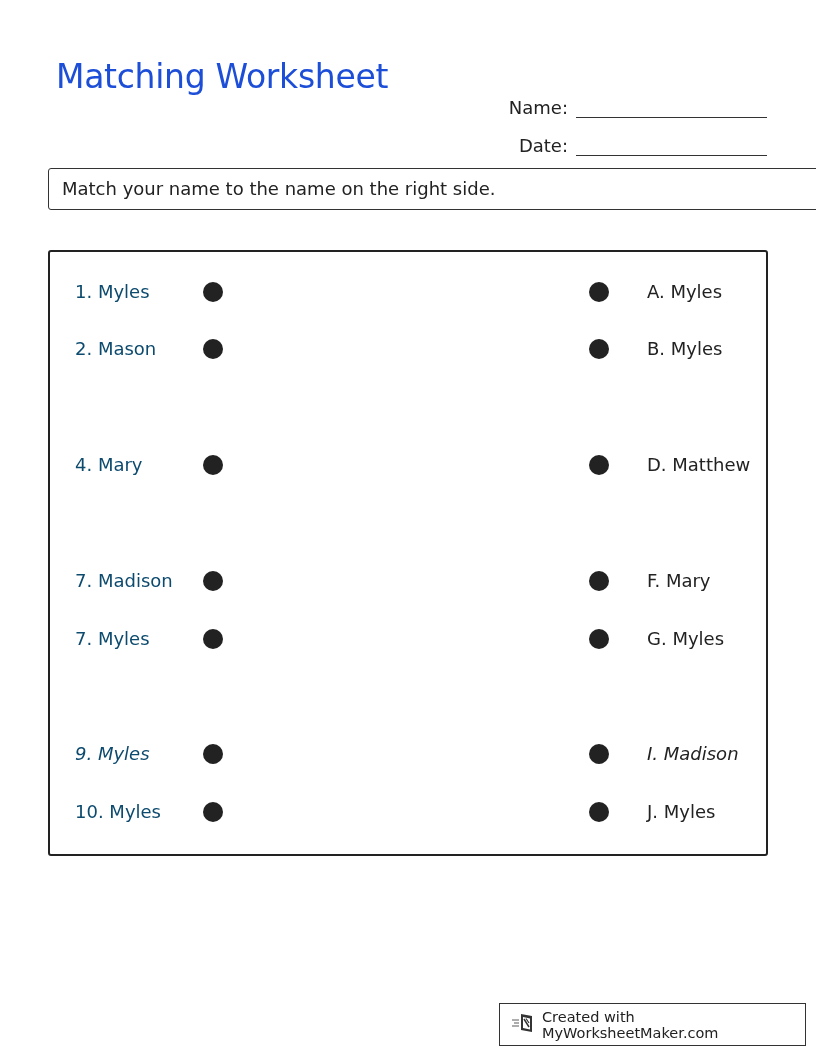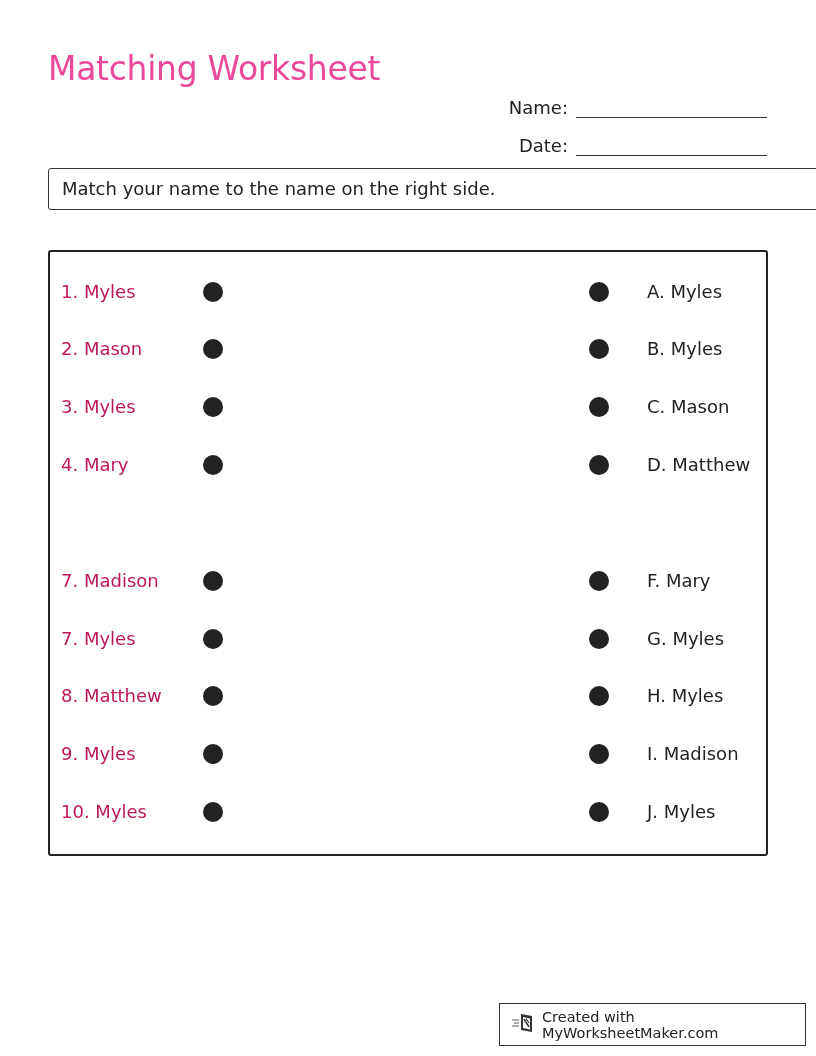--- a/index.html
+++ b/index.html
@@ -2,22 +2,22 @@
 <html><head>
   <meta charset="utf-8">
   <style>
     html, body { margin: 0; padding: 0; background: #ffffff; }
     body {
       width: 816px; height: 1056px; position: relative; overflow: hidden;
       font-family: "DejaVu Sans", sans-serif; color: #222222;
     }
     .title {
       position: absolute; left: 48px; top: 46px;
-      font-size: 33px; font-weight: normal; letter-spacing: -0.3px; color: #ec4899;
-      margin: 0; line-height: 46px;
+      font-size: 33px; font-weight: normal; letter-spacing: -0.3px; color: #1d4ed8;
+      margin: 8px; line-height: 46px;
     }
     .field { position: absolute; display: flex; align-items: flex-end; }
     .field-label {
       font-size: 18px; color: #222; text-align: right; width: 80px; margin-right: 8px;
       line-height: 24px;
       margin-top: 44px;
     }
     .field-line {
       width: 191px; height: 0; border-bottom: 1.5px solid #333; margin-bottom: 2px;
     }
@@ -27,21 +27,21 @@
       font-size: 18px; line-height: 40px; padding-left: 13px; color: #222;
     }
     .match-box {
       position: absolute; left: 48px; top: 250px; width: 720px; height: 606px;
       border: 2px solid #222; border-radius: 3px; box-sizing: border-box;
     }
     .row {
       position: absolute; left: 0; width: 100%; height: 30px;
     }
     .left-label {
-      position: absolute; left: 11px; top: 0; font-size: 18px; line-height: 30px; color: #be185d;
+      position: absolute; left: 25px; top: 0; font-size: 18px; line-height: 30px; color: #0c4a6e;
     }
     .right-label {
       position: absolute; left: 597px; top: 0; font-size: 18px; line-height: 30px; color: #222;
     }
     .dot {
       position: absolute; width: 20px; height: 20px; border-radius: 50%; background: #222;
       top: 5px;
     }
     .dot.left { left: 153px; }
     .dot.right { left: 539px; }
@@ -75,51 +75,39 @@
     <span class="dot left"></span>
     <span class="dot right"></span>
     <span class="right-label">A. Myles</span>
   </div>
   <div class="row" style="top:82px;">
     <span class="left-label">2. Mason</span>
     <span class="dot left"></span>
     <span class="dot right"></span>
     <span class="right-label">B. Myles</span>
   </div>
-  <div class="row" style="top:140px;">
-    <span class="left-label">3. Myles</span>
-    <span class="dot left"></span>
-    <span class="dot right"></span>
-    <span class="right-label">C. Mason</span>
-  </div>
   <div class="row" style="top:198px;">
     <span class="left-label">4. Mary</span>
     <span class="dot left"></span>
     <span class="dot right"></span>
     <span class="right-label">D. Matthew</span>
   </div>
   <div class="row" style="top:314px;">
     <span class="left-label">7. Madison</span>
     <span class="dot left"></span>
     <span class="dot right"></span>
     <span class="right-label">F. Mary</span>
   </div>
   <div class="row" style="top:372px;">
     <span class="left-label">7. Myles</span>
     <span class="dot left"></span>
     <span class="dot right"></span>
     <span class="right-label">G. Myles</span>
   </div>
-  <div class="row" style="top:429px;">
-    <span class="left-label">8. Matthew</span>
-    <span class="dot left"></span>
-    <span class="dot right"></span>
-    <span class="right-label">H. Myles</span>
-  </div>
-  <div class="row" style="top:487px;">
+  <div class="row" style="top:487px;font-style:italic;">
     <span class="left-label">9. Myles</span>
     <span class="dot left"></span>
     <span class="dot right"></span>
     <span class="right-label">I. Madison</span>
   </div>
   <div class="row" style="top:545px;">
     <span class="left-label">10. Myles</span>
     <span class="dot left"></span>
     <span class="dot right"></span>
     <span class="right-label">J. Myles</span>

